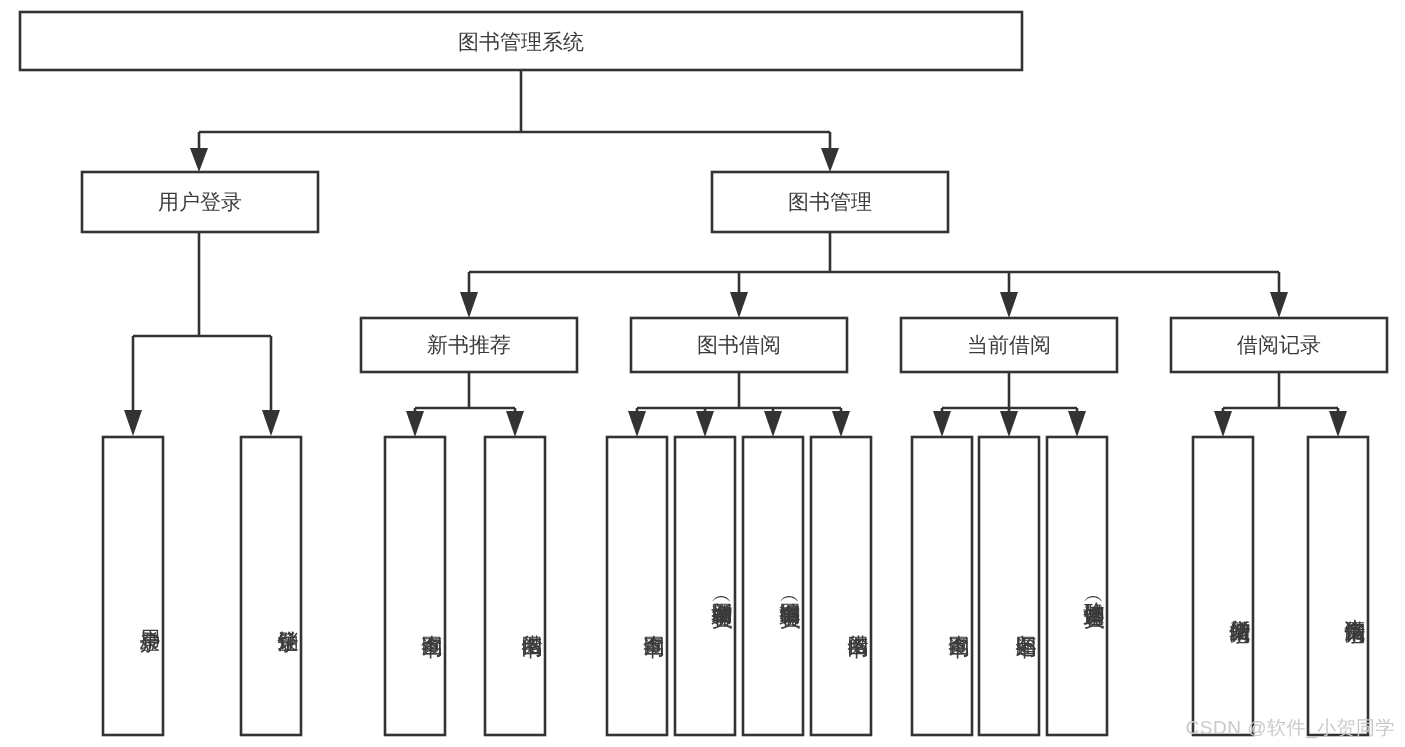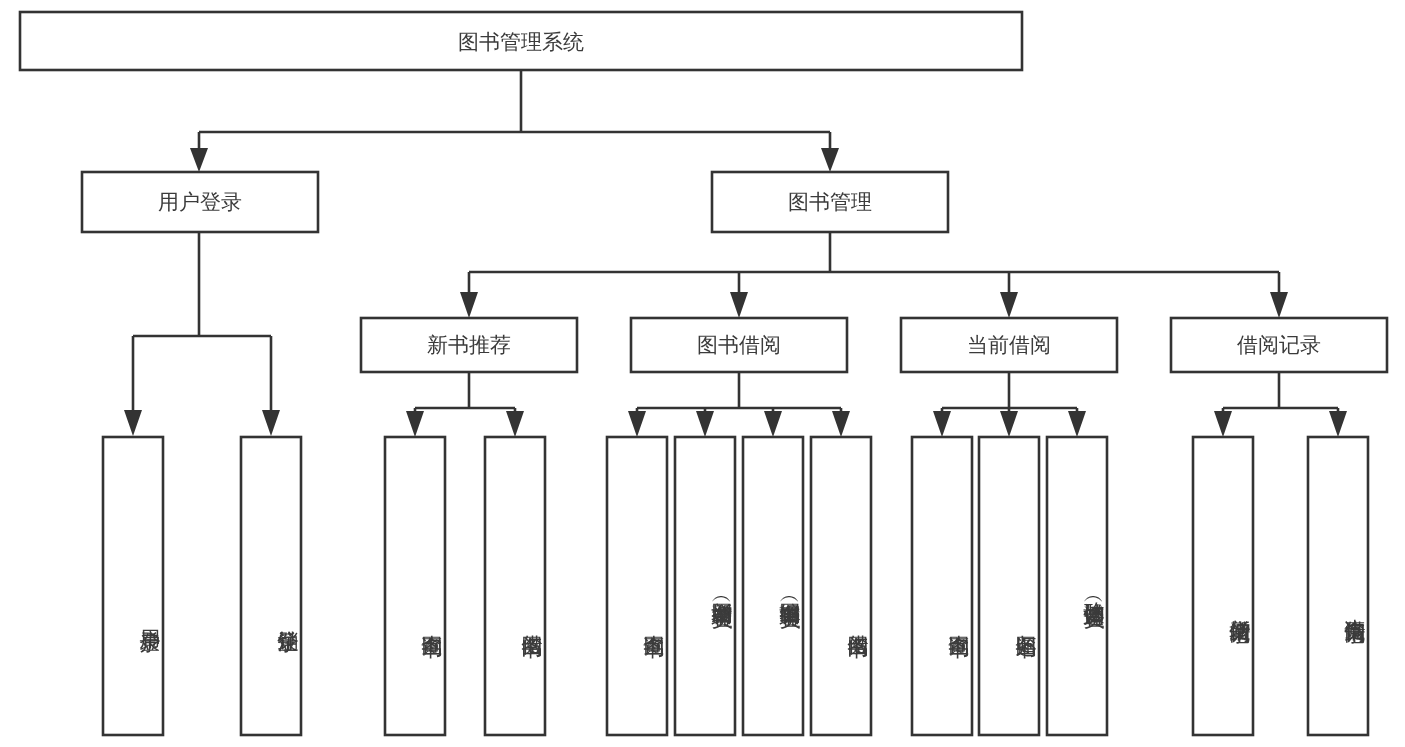--- a/index.html
+++ b/index.html
@@ -199,13 +199,14 @@
   <div class="vert-text-wrap" style="left:743px; top:443px; width:60px; height:292px;">编辑图书（管理员）</div>
   <div class="vert-text-wrap" style="left:811px; top:505px; width:60px; height:230px;">借阅图书</div>
 
   <div class="vert-text-wrap" style="left:912px; top:505px; width:60px; height:230px;">查询图书</div>
   <div class="vert-text-wrap" style="left:979px; top:505px; width:60px; height:230px;">归还图书</div>
   <div class="vert-text-wrap" style="left:1047px; top:443px; width:60px; height:292px;">确认归还（管理员）</div>
 
   <div class="vert-text-wrap" style="left:1193px; top:475px; width:60px; height:260px;">新增借阅记录</div>
   <div class="vert-text-wrap" style="left:1308px; top:475px; width:60px; height:260px;">查询借阅记录</div>
 
+  <div class="watermark">CSDN @软件_小贺同学</div>
 </div>
 
 </body></html>

